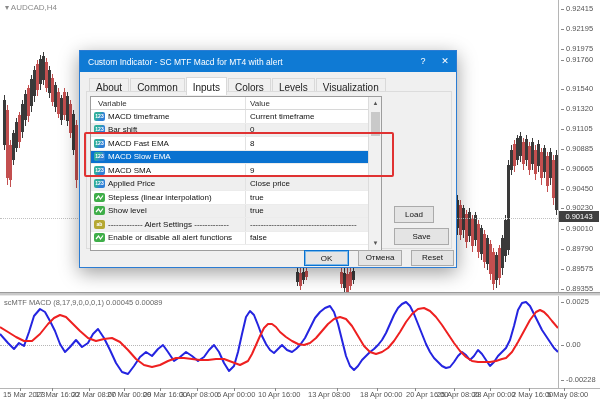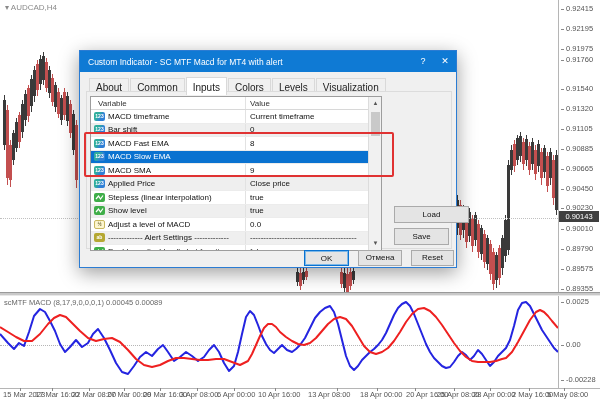--- a/index.html
+++ b/index.html
@@ -61,21 +61,21 @@
 
   #tbl-scrollbar { position:absolute; right:0; top:0; width:13px; height:153px; background:#f1f1f1; border-left:1px solid #dcdcdc; }
   .sb-arrow { position:absolute; left:0; width:13px; height:13px; font-size:6px; color:#555; text-align:center; line-height:13px; }
   #sb-up { top:0; }
   #sb-down { bottom:0; }
   #sb-thumb { position:absolute; left:2px; top:15px; width:9px; height:24px; background:#c9c9c9; }
 
   #highlight-box { position:absolute; left:4px; top:81px; width:310px; height:45px; border:2px solid #e03232; border-radius:2px; z-index:31; pointer-events:none; }
 
   .win-btn { position:absolute; background:#e4e4e4; border:1px solid #aaaaaa; font-size:8px; color:#111; text-align:center; font-family:"Liberation Sans", sans-serif; }
-  #btn-load { left:314px; top:155px; width:75px; height:17px; line-height:15px; }
+  #btn-load { left:314px; top:155px; width:40px; height:17px; line-height:15px; }
   #btn-save { left:314px; top:177px; width:55px; height:17px; line-height:15px; }
   #btn-ok { left:224px; top:199px; width:45px; height:16px; line-height:13px; border:1px solid #0a72d0; box-shadow:inset 0 0 0 1px #7db8e8; }
   #btn-cancel { left:278px; top:199px; width:44px; height:16px; line-height:14px; }
   #btn-reset { left:331px; top:199px; width:43px; height:16px; line-height:14px; }
 </style>
 </head>
 <body>
 
 <div id="screen">
 
@@ -505,27 +505,20 @@
             <div class="cell-var">
               <span class="pbadge pb-bool">
                 <svg width="9" height="7" viewBox="0 0 9 7">
                   <polyline points="1,5 3.5,2 5.5,5 8,1.5" fill="none" stroke="#fff" stroke-width="1.2"></polyline>
                 </svg>
               </span>
               <span>Show level</span>
             </div>
             <div class="cell-val">true</div>
           </div>
-          <div class="trow">
-            <div class="cell-var">
-              <span class="pbadge pb-double">½</span>
-              <span>Adjust a level of MACD</span>
-            </div>
-            <div class="cell-val">0.0</div>
-          </div>
           <div class="trow alt">
             <div class="cell-var">
               <span class="pbadge pb-string">ab</span>
               <span>------------- Alert Settings -------------</span>
             </div>
             <div class="cell-val">----------------------------------------</div>
           </div>
           <div class="trow">
             <div class="cell-var">
               <span class="pbadge pb-bool">

